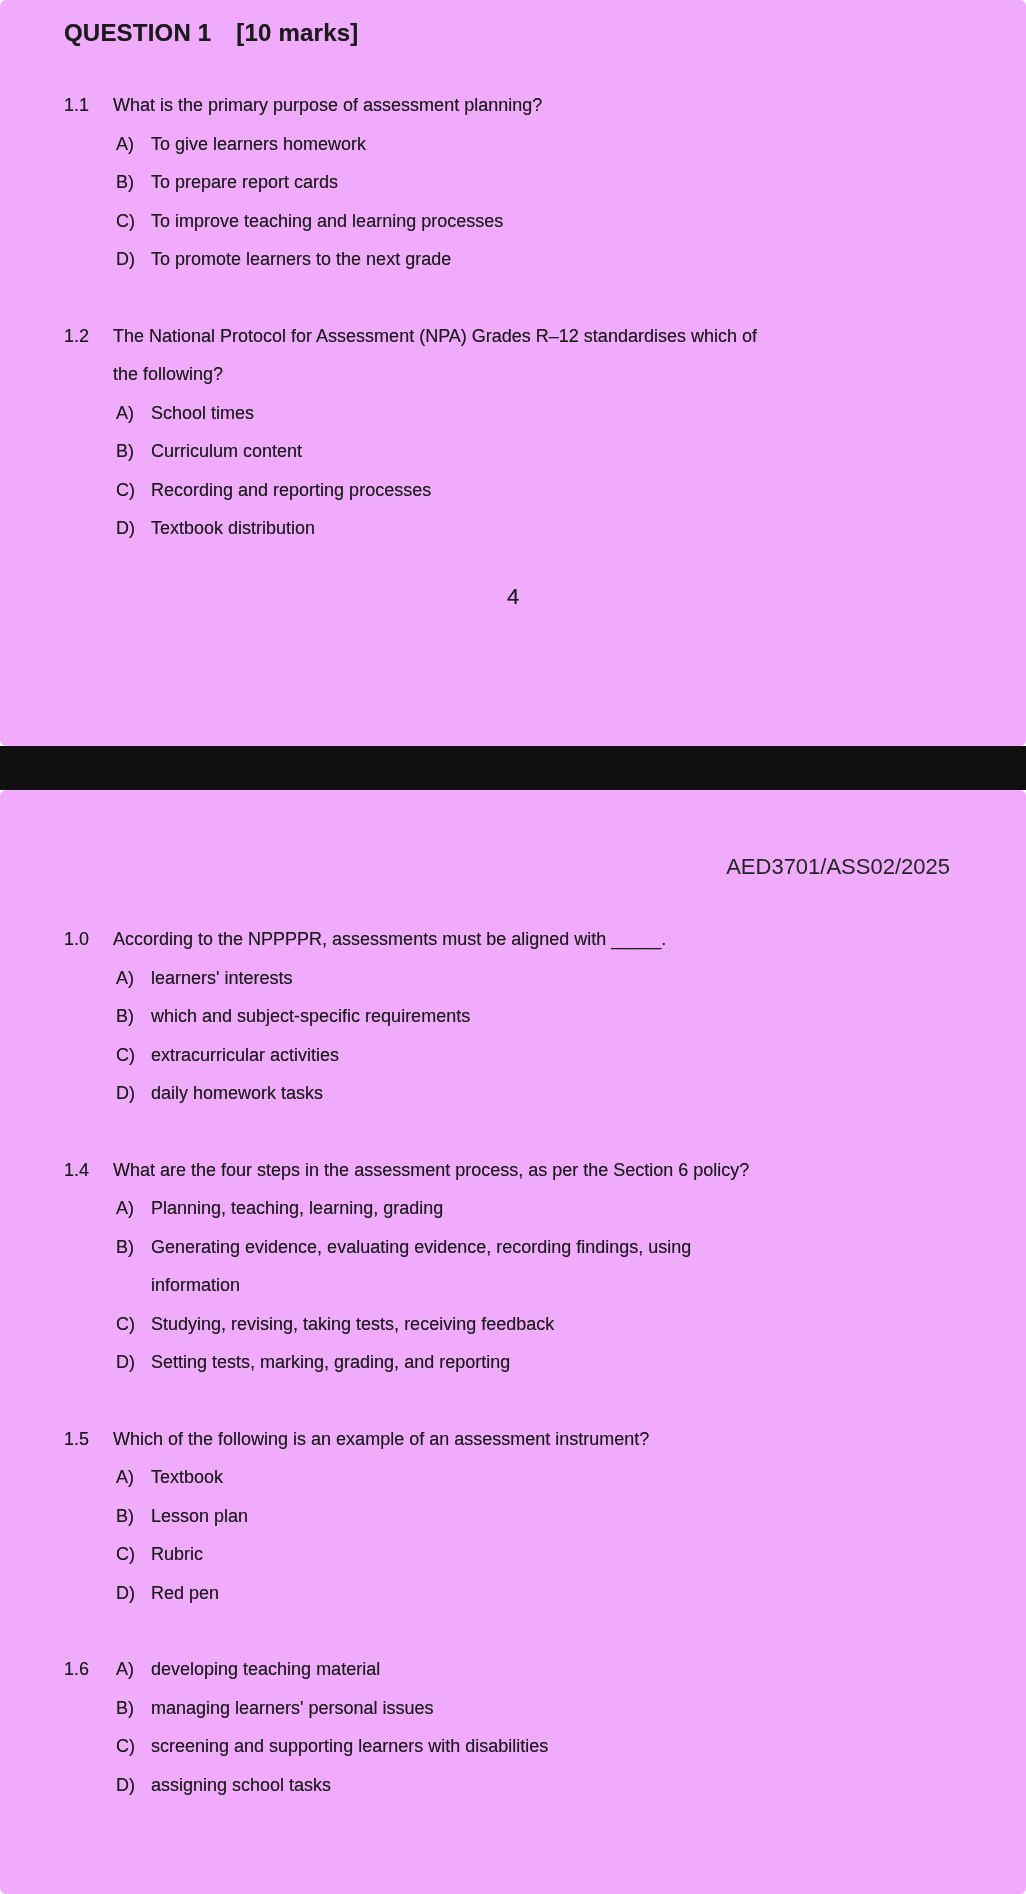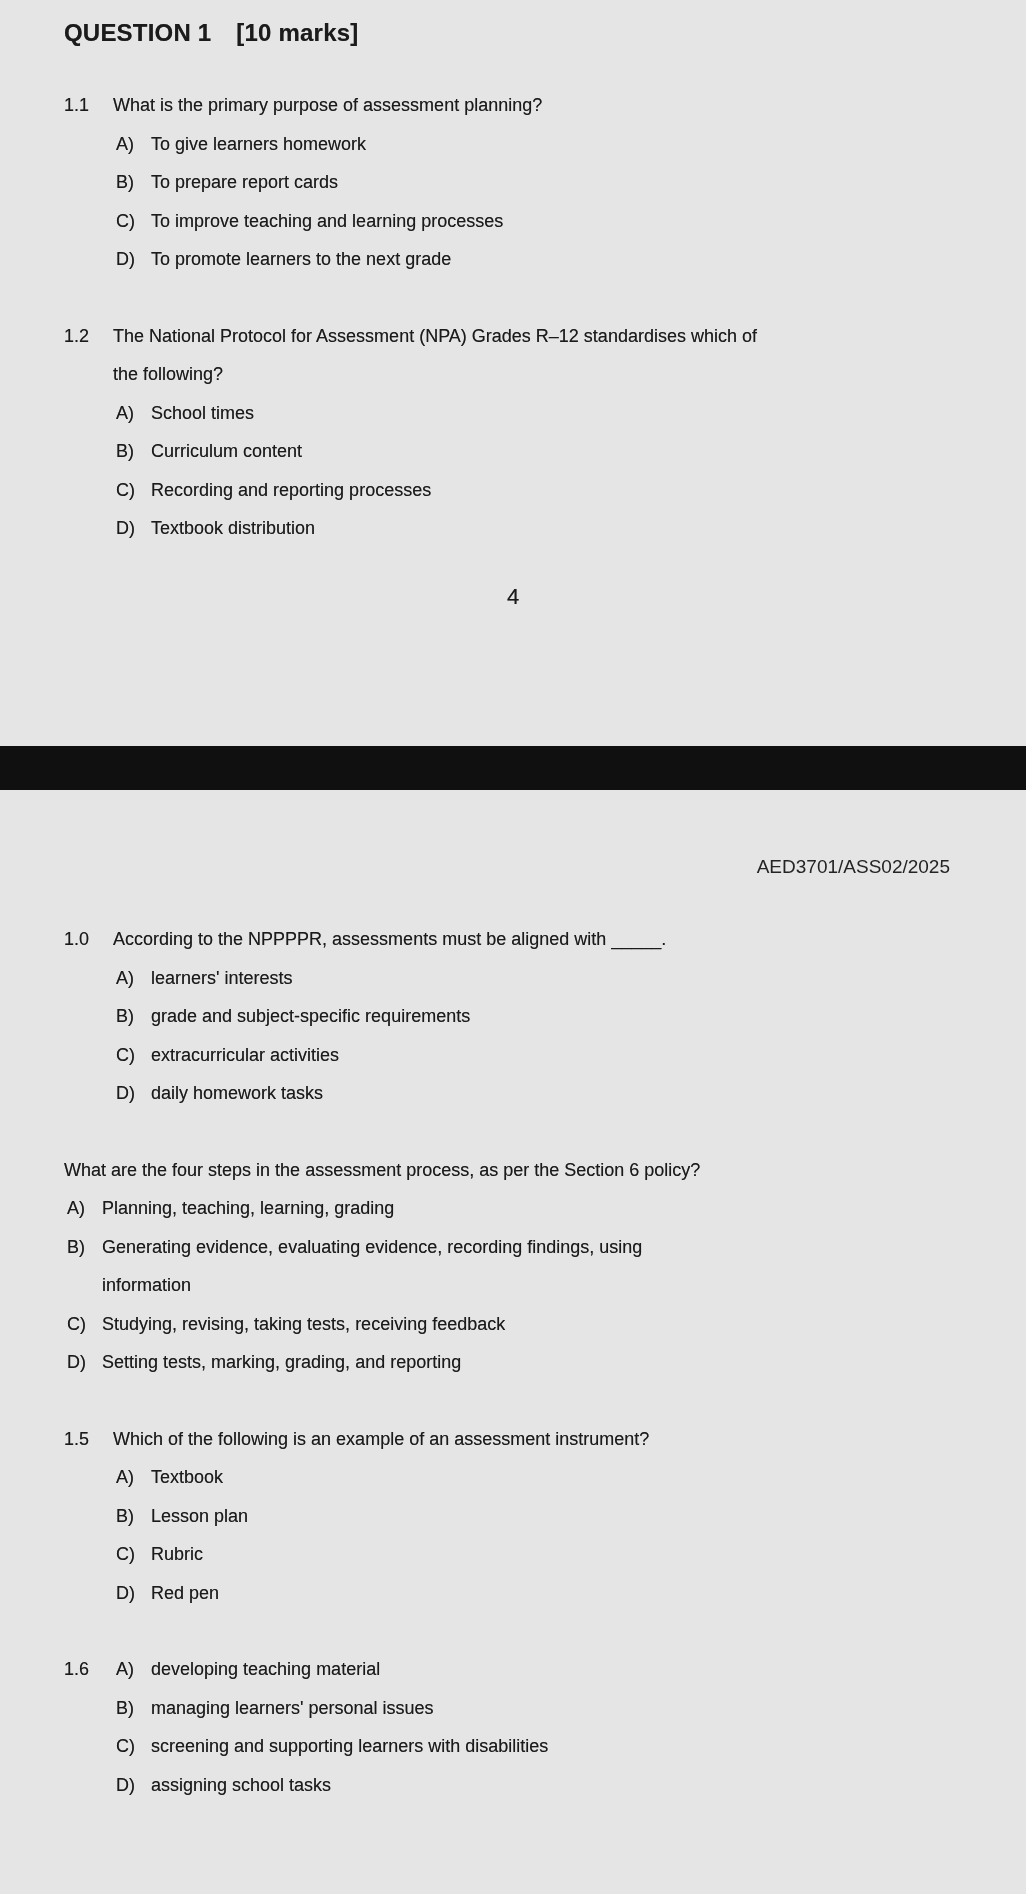--- a/index.html
+++ b/index.html
@@ -4,21 +4,21 @@
 <style>
   * { margin: 0; padding: 0; box-sizing: border-box; }
   html, body { background: #ffffff; }
   body {
     width: 1026px;
     height: 1894px;
     font-family: "Liberation Sans", "DejaVu Sans", sans-serif;
     color: #1b1b1b;
     overflow: hidden;
   }
-  .page { position: relative; background: #e5e5e5; }
+  .page { position: relative; background: #f0abfc; border-radius: 6px; }
   .page-1 { height: 746px; }
   .page-2 { height: 1104px; }
   .separator { height: 44px; width: 100%; background: #101010; }
 
   .content { padding: 0 20px 0 64px; }
   .page-1 .content { padding-top: 18px; }
 
   .scan { text-shadow: 0 0 0.5px rgba(25,25,25,0.55); }
 
   .heading { font-size: 24px; font-weight: bold; line-height: 30px; letter-spacing: 0.2px; }
@@ -30,21 +30,21 @@
   .q-text { white-space: pre-line; }
   .opt { display: flex; padding-left: 3px; }
   .opt-letter { flex: 0 0 35px; }
   .opt-text { flex: 1; white-space: pre-line; }
 
   .page-num { margin-top: 32px; text-align: center; font-size: 22px; line-height: 34px; }
 
   .doc-ref {
     padding: 62px 76px 0 8px;
     text-align: right;
-    font-size: 19px;
+    font-size: 22px;
     line-height: 30px;
     color: #242424;
   }
 </style>
 </head>
 <body>
 
 <div>
 
   <section class="page page-1">
@@ -114,34 +114,35 @@
       <div class="q">
         <span class="q-num">1.0</span>
         <div class="q-body">
           <div class="q-text">According to the NPPPPR, assessments must be aligned with _____.</div>
           <div class="opt">
             <span class="opt-letter">A)</span>
             <span class="opt-text">learners' interests</span>
           </div>
           <div class="opt">
             <span class="opt-letter">B)</span>
-            <span class="opt-text">grade and subject-specific requirements</span>
+            <span class="opt-text">which and subject-specific requirements</span>
           </div>
           <div class="opt">
             <span class="opt-letter">C)</span>
             <span class="opt-text">extracurricular activities</span>
           </div>
           <div class="opt">
             <span class="opt-letter">D)</span>
             <span class="opt-text">daily homework tasks</span>
           </div>
         </div>
       </div>
 
       <div class="q">
+        <span class="q-num">1.4</span>
         <div class="q-body">
           <div class="q-text">What are the four steps in the assessment process, as per the Section 6 policy?</div>
           <div class="opt">
             <span class="opt-letter">A)</span>
             <span class="opt-text">Planning, teaching, learning, grading</span>
           </div>
           <div class="opt">
             <span class="opt-letter">B)</span>
             <span class="opt-text">Generating evidence, evaluating evidence, recording findings, using
 information</span>

